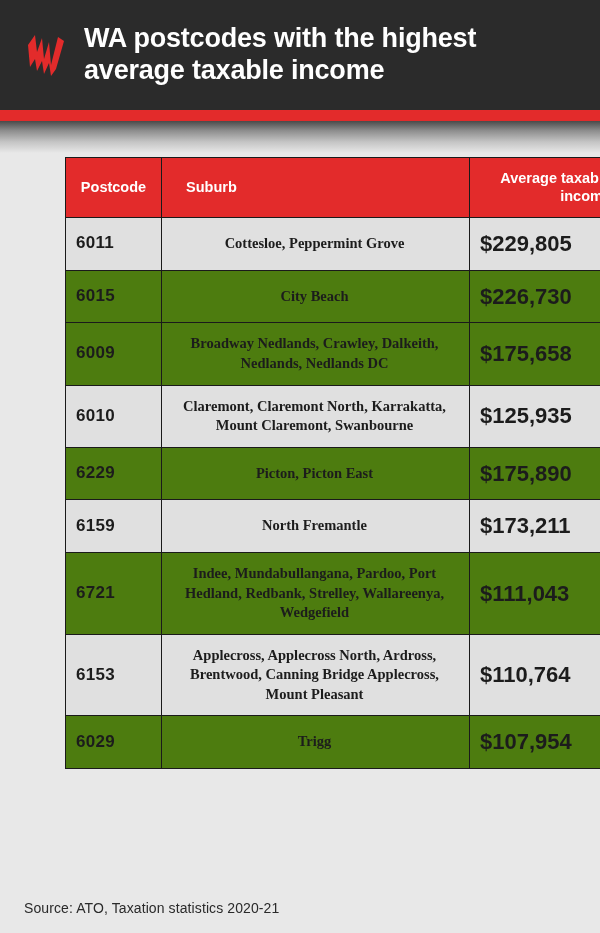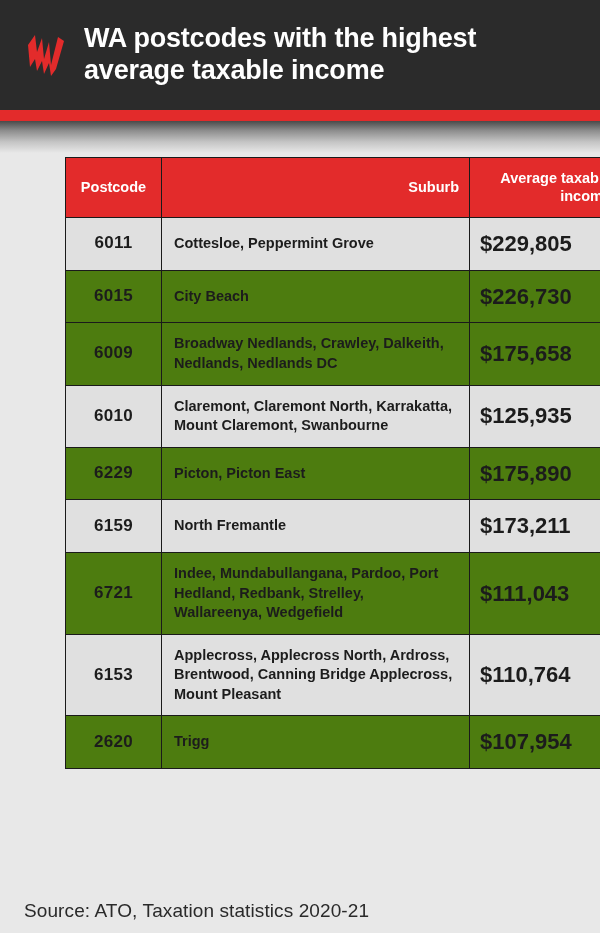--- a/index.html
+++ b/index.html
@@ -87,58 +87,58 @@
     font-size: 14.5px;
     font-weight: bold;
     border: 1.5px solid #1a1a1a;
     padding: 10px 10px;
     height: 60px;
     box-sizing: border-box;
     vertical-align: middle;
     line-height: 1.2;
   }
   th.th-postcode { text-align: center; }
-  th.th-suburb   { text-align: right; padding-left: 24px; }
+  th.th-suburb   { text-align: left; padding-left: 24px; }
   th.th-income   { text-align: right; }
 
   tbody td {
     border: 1.5px solid #1a1a1a;
     font-size: 15px;
     font-weight: bold;
     color: #1c1c1c;
     padding: 11px 10px;
     vertical-align: middle;
     line-height: 1.35;
     box-sizing: border-box;
   }
   tbody tr.row-dark  td { background: #e0e0e0; }
   tbody tr.row-light td { background: #4d7c0f; }
 
   td.td-postcode {
-    text-align: center;
     font-size: 17px;
     letter-spacing: 0.3px;
   }
   td.td-suburb {
-    text-align: left;
+    text-align: center;
     padding-left: 12px;
     padding-right: 14px;
     font-size: 14.5px;
+    font-family: Liberation Serif, serif;
   }
   td.td-income {
     text-align: left;
     font-size: 22px;
   }
 
   
   .source-note {
     position: absolute;
     left: 24px;
     top: 900px;
-    font-size: 19px;
+    font-size: 14px;
     color: #2a2a2a;
     font-weight: normal;
     letter-spacing: 0.1px;
   }
 </style>
 </head>
 <body>
 
 <div class="header-band">
   <div class="logo">
@@ -203,21 +203,21 @@
           <td class="td-postcode">6721</td>
           <td class="td-suburb">Indee, Mundabullangana, Pardoo, Port Hedland, Redbank, Strelley, Wallareenya, Wedgefield</td>
           <td class="td-income">$111,043</td>
         </tr>
         <tr class="row-dark">
           <td class="td-postcode">6153</td>
           <td class="td-suburb">Applecross, Applecross North, Ardross, Brentwood, Canning Bridge Applecross, Mount Pleasant</td>
           <td class="td-income">$110,764</td>
         </tr>
         <tr class="row-light">
-          <td class="td-postcode">2620</td>
+          <td class="td-postcode">6029</td>
           <td class="td-suburb">Trigg</td>
           <td class="td-income">$107,954</td>
         </tr>
       </tbody>
   </table>
 </div>
 
 <div class="source-note">Source: ATO, Taxation statistics 2020-21</div>
 
 </body></html>

